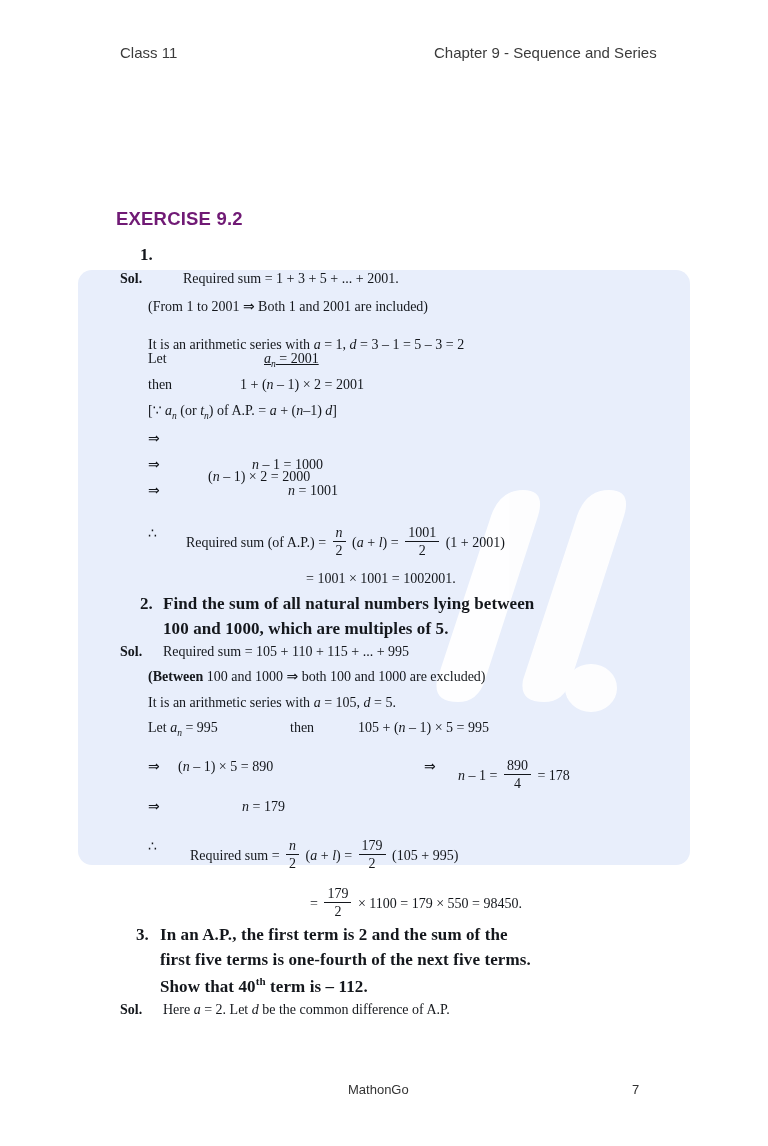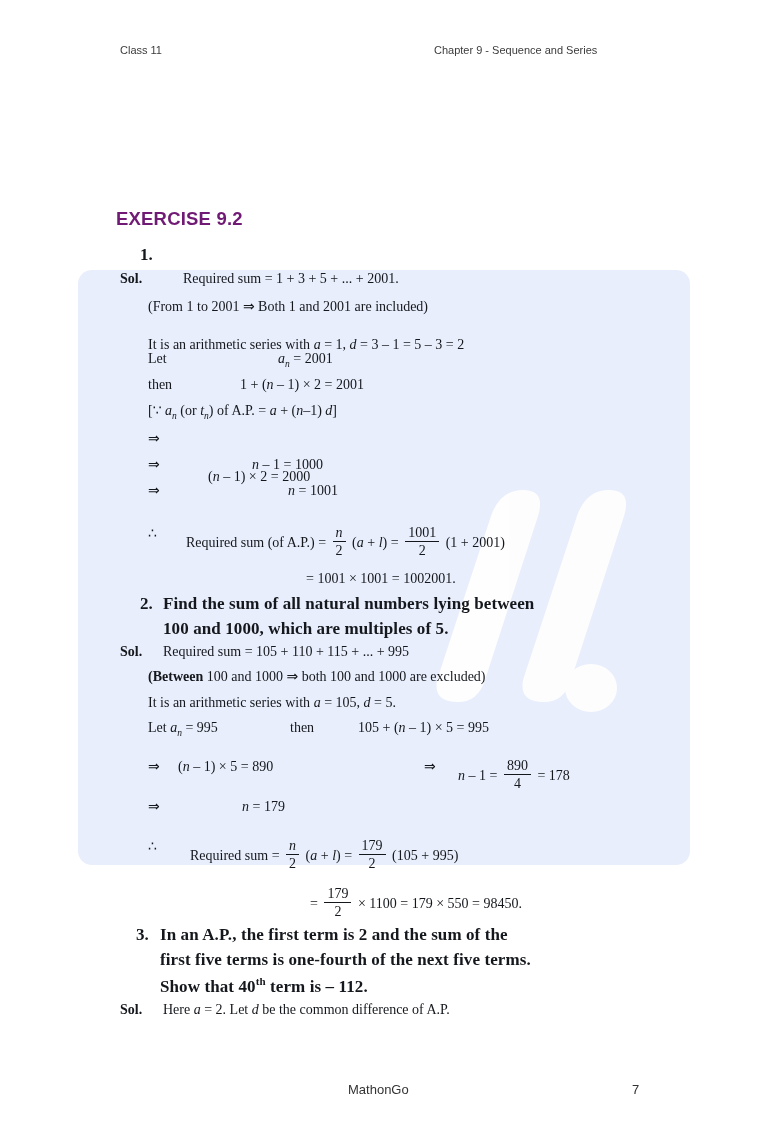--- a/index.html
+++ b/index.html
@@ -30,21 +30,21 @@
   }
 
   
   #header {
     position: absolute;
     left: 0;
     top: 44px;
     width: 680px;
     height: 22px;
     font-family: "Liberation Sans", sans-serif;
-    font-size: 11px;
+    font-size: 15px;
     color: #ararar;
     color: #3b3b3b;
   }
   #header .hdr-left {
     position: absolute;
     left: 120px;
     top: 0;
     white-space: nowrap;
   }
   #header .hdr-right {
@@ -190,21 +190,21 @@
     <div class="ln q" style="left:140px; top:246px;">1.</div>
 
     <div class="ln lbl" style="left:120px; top:272px;">Sol.</div>
     <div class="ln" style="left:163px; top:272px;margin-left:20px;">Required sum = 1 + 3 + 5 + ... + 2001.</div>
 
     <div class="ln" style="left:148px; top:300px;">(From 1 to 2001 ⇒ Both 1 and 2001 are included)</div>
 
     <div class="ln" style="left:148px; top:338px;font-family:Liberation Serif, serif;"><span>It is an arithmetic series with </span><i class="v">a</i><span> = 1, </span><i class="v">d</i><span> = 3 – 1 = 5 – 3 = 2</span></div>
 
     <div class="ln" style="left:148px; top:352px;">Let</div>
-    <div class="ln" style="left:278px; top:352px;"><i class="v">a</i><sub>n</sub><span> = 2001</span></div>
+    <div class="ln" style="left:264px; top:352px;text-decoration:underline;"><i class="v">a</i><sub>n</sub><span> = 2001</span></div>
 
     <div class="ln" style="left:148px; top:378px;">then</div>
     <div class="ln" style="left:240px; top:378px;"><span>1 + (</span><i class="v">n</i><span> – 1) × 2 = 2001</span></div>
 
     <div class="ln" style="left:148px; top:404px;"><span>[∵ </span><i class="v">a</i><sub>n</sub><span> (or </span><i class="v">t</i><sub>n</sub><span>) of A.P. = </span><i class="v">a</i><span> + (</span><i class="v">n</i><span>–1) </span><i class="v">d</i><span>]</span></div>
 
     <div class="ln" style="left:148px; top:432px;">⇒</div>
     <div class="ln" style="left:208px; top:432px;margin-top:38px;"><span>(</span><i class="v">n</i><span> – 1) × 2 = 2000</span></div>
 
     <div class="ln" style="left:148px; top:458px;">⇒</div>

